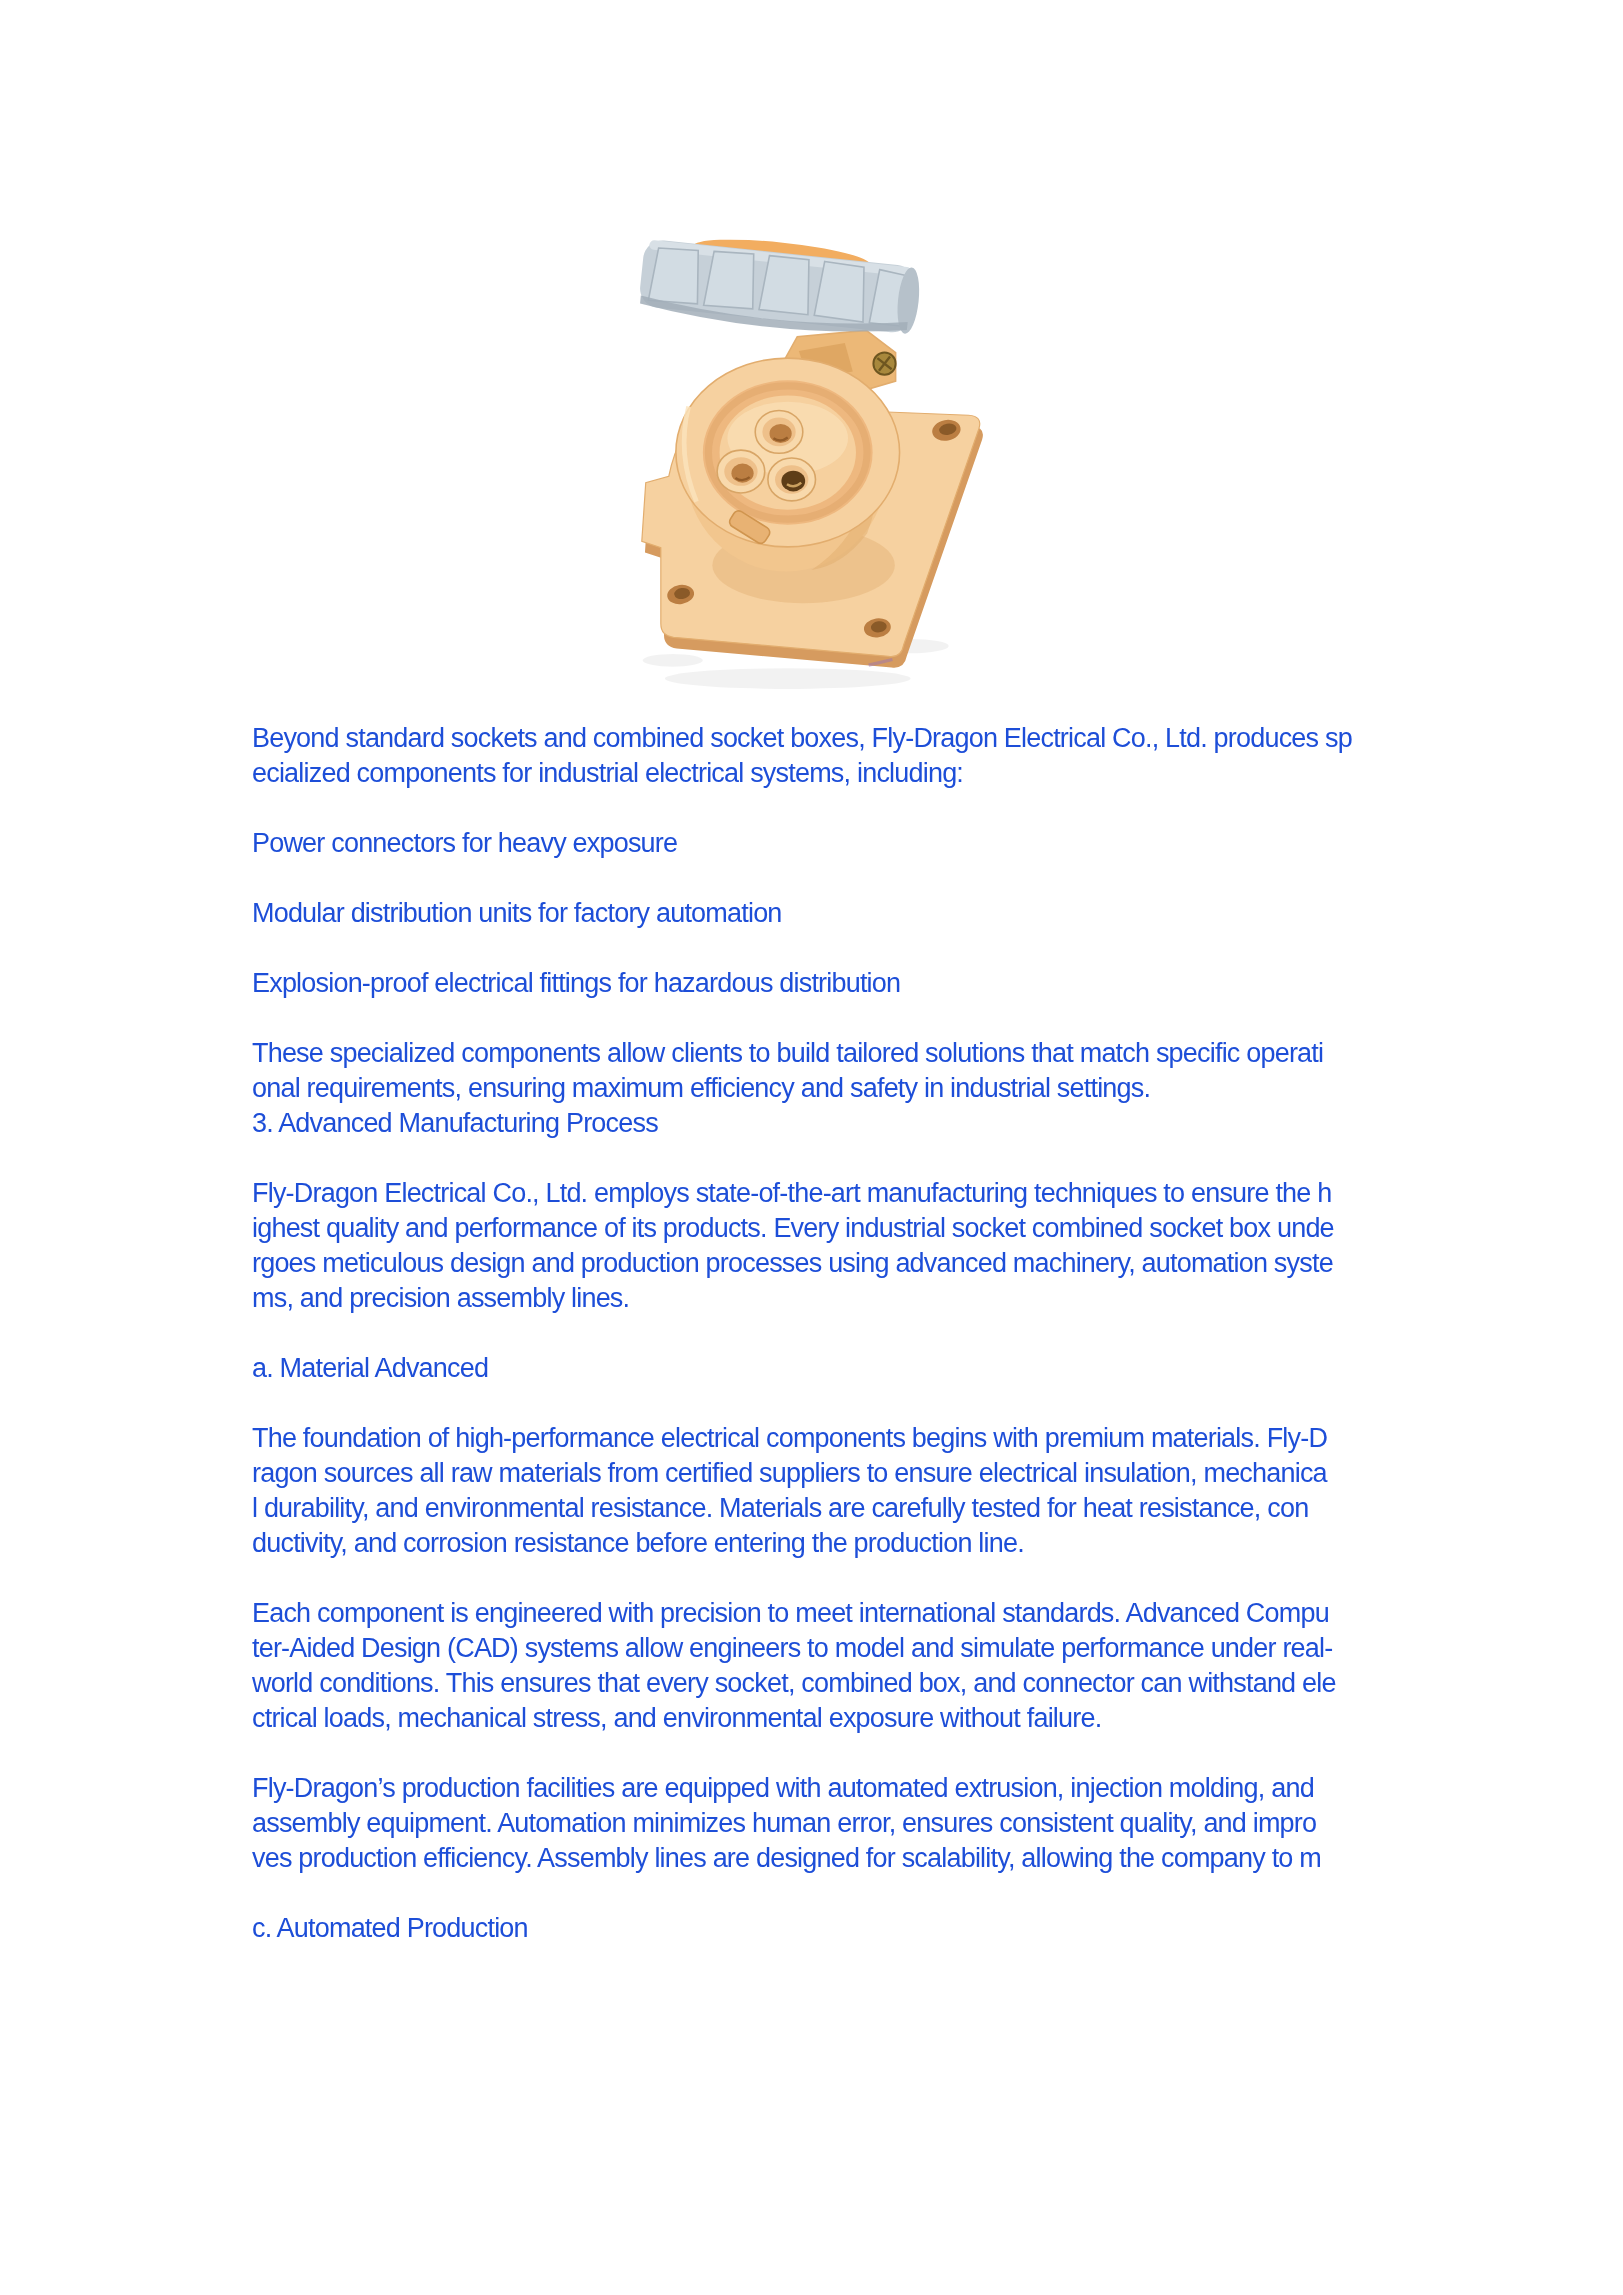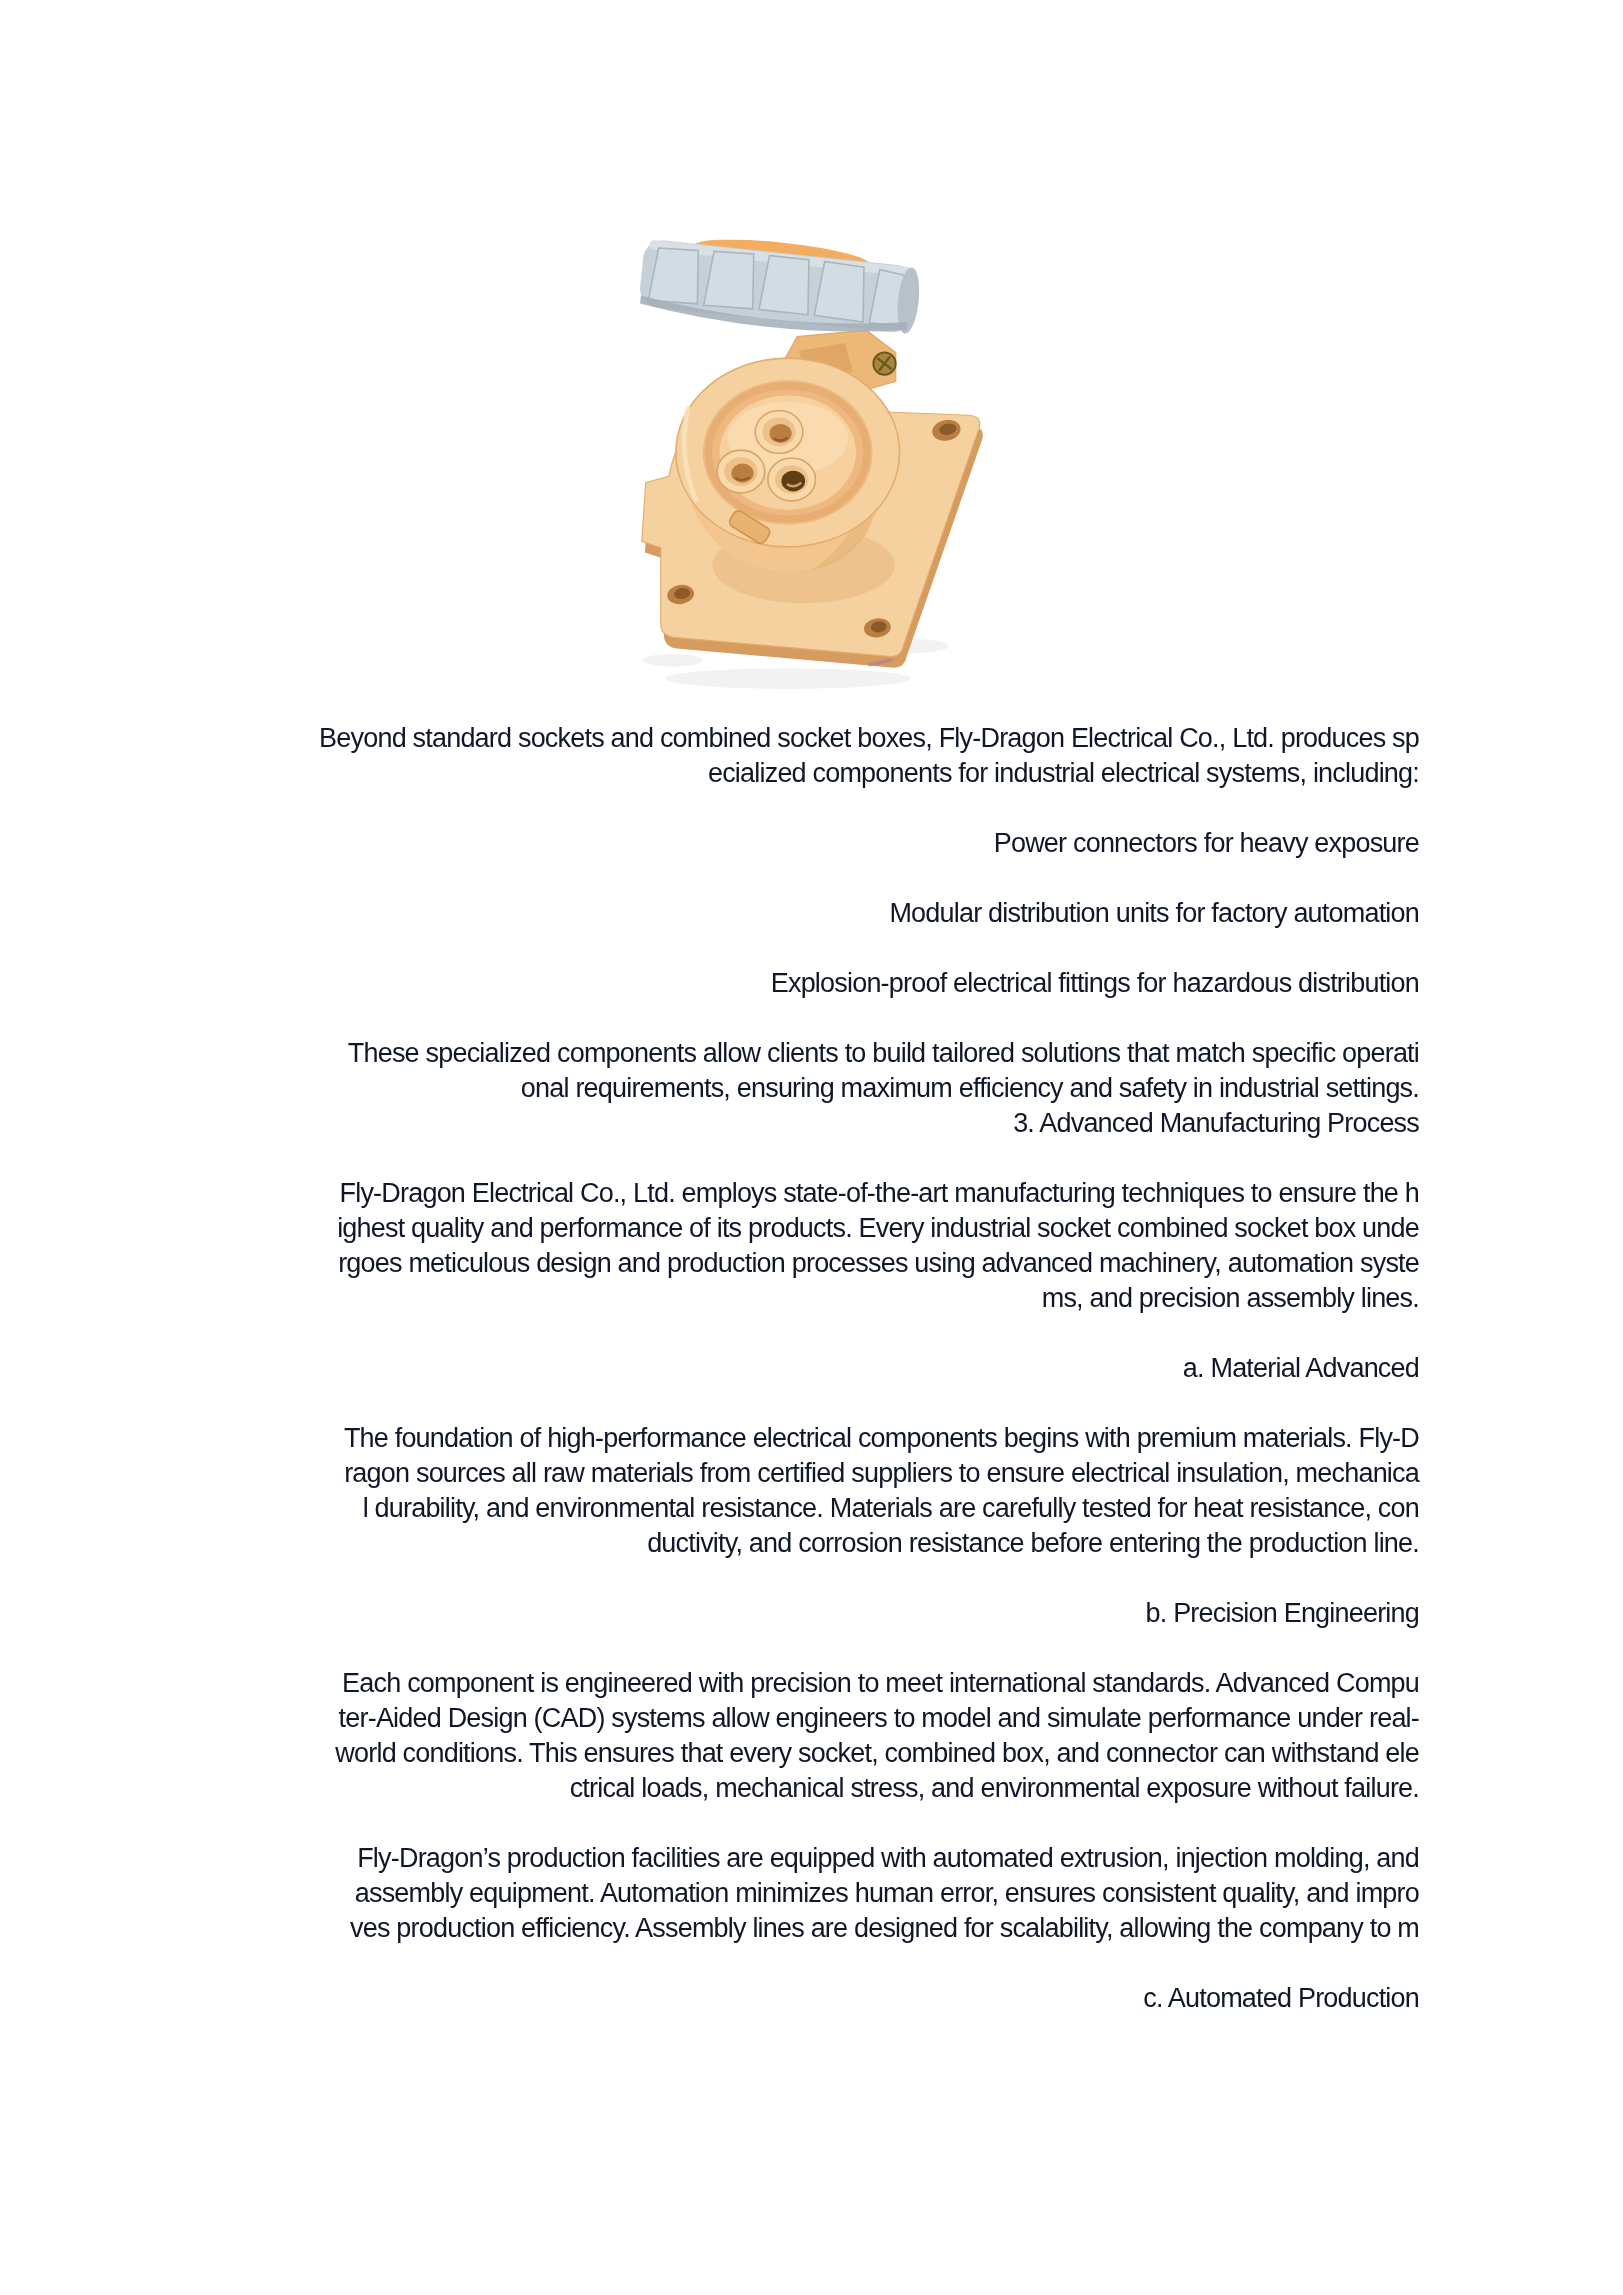--- a/index.html
+++ b/index.html
@@ -13,28 +13,28 @@
   }
   .product-figure {
     position: absolute;
     left: 629px;
     top: 232px;
     width: 373px;
     height: 468px;
   }
   .doc-text {
     position: absolute;
-    left: 262px;
+    left: 252px;
     top: 721px;
     width: 1157px;
     font-size: 27px;
     line-height: 35px;
     letter-spacing: -0.8px;
-    color: #0f172a;
-    text-align: right;
+    color: #1d4ed8;
+    text-align: left;
   }
   .doc-text p { margin: 0 0 35px 0; }
 </style>
 </head>
 <body>
 
 <div class="page">
 
   <div class="product-figure">
     <svg width="373" height="468" viewBox="0 0 470 590" xmlns="http://www.w3.org/2000/svg">
@@ -135,20 +135,19 @@
 
   <div class="doc-text">
       <p>Beyond standard sockets and combined socket boxes, Fly-Dragon Electrical Co., Ltd. produces sp<br>ecialized components for industrial electrical systems, including:</p>
       <p>Power connectors for heavy exposure</p>
       <p>Modular distribution units for factory automation</p>
       <p>Explosion-proof electrical fittings for hazardous distribution</p>
       <p>These specialized components allow clients to build tailored solutions that match specific operati<br>onal requirements, ensuring maximum efficiency and safety in industrial settings.<br>3. Advanced Manufacturing Process</p>
       <p>Fly-Dragon Electrical Co., Ltd. employs state-of-the-art manufacturing techniques to ensure the h<br>ighest quality and performance of its products. Every industrial socket combined socket box unde<br>rgoes meticulous design and production processes using advanced machinery, automation syste<br>ms, and precision assembly lines.</p>
       <p>a. Material Advanced</p>
       <p>The foundation of high-performance electrical components begins with premium materials. Fly-D<br>ragon sources all raw materials from certified suppliers to ensure electrical insulation, mechanica<br>l durability, and environmental resistance. Materials are carefully tested for heat resistance, con<br>ductivity, and corrosion resistance before entering the production line.</p>
-      <p>b. Precision Engineering</p>
       <p>Each component is engineered with precision to meet international standards. Advanced Compu<br>ter-Aided Design (CAD) systems allow engineers to model and simulate performance under real-<br>world conditions. This ensures that every socket, combined box, and connector can withstand ele<br>ctrical loads, mechanical stress, and environmental exposure without failure.</p>
       <p>Fly-Dragon’s production facilities are equipped with automated extrusion, injection molding, and<br>assembly equipment. Automation minimizes human error, ensures consistent quality, and impro<br>ves production efficiency. Assembly lines are designed for scalability, allowing the company to m</p>
       <p>c. Automated Production</p>
     </div>
 
 </div>
 
 
 </body></html>

